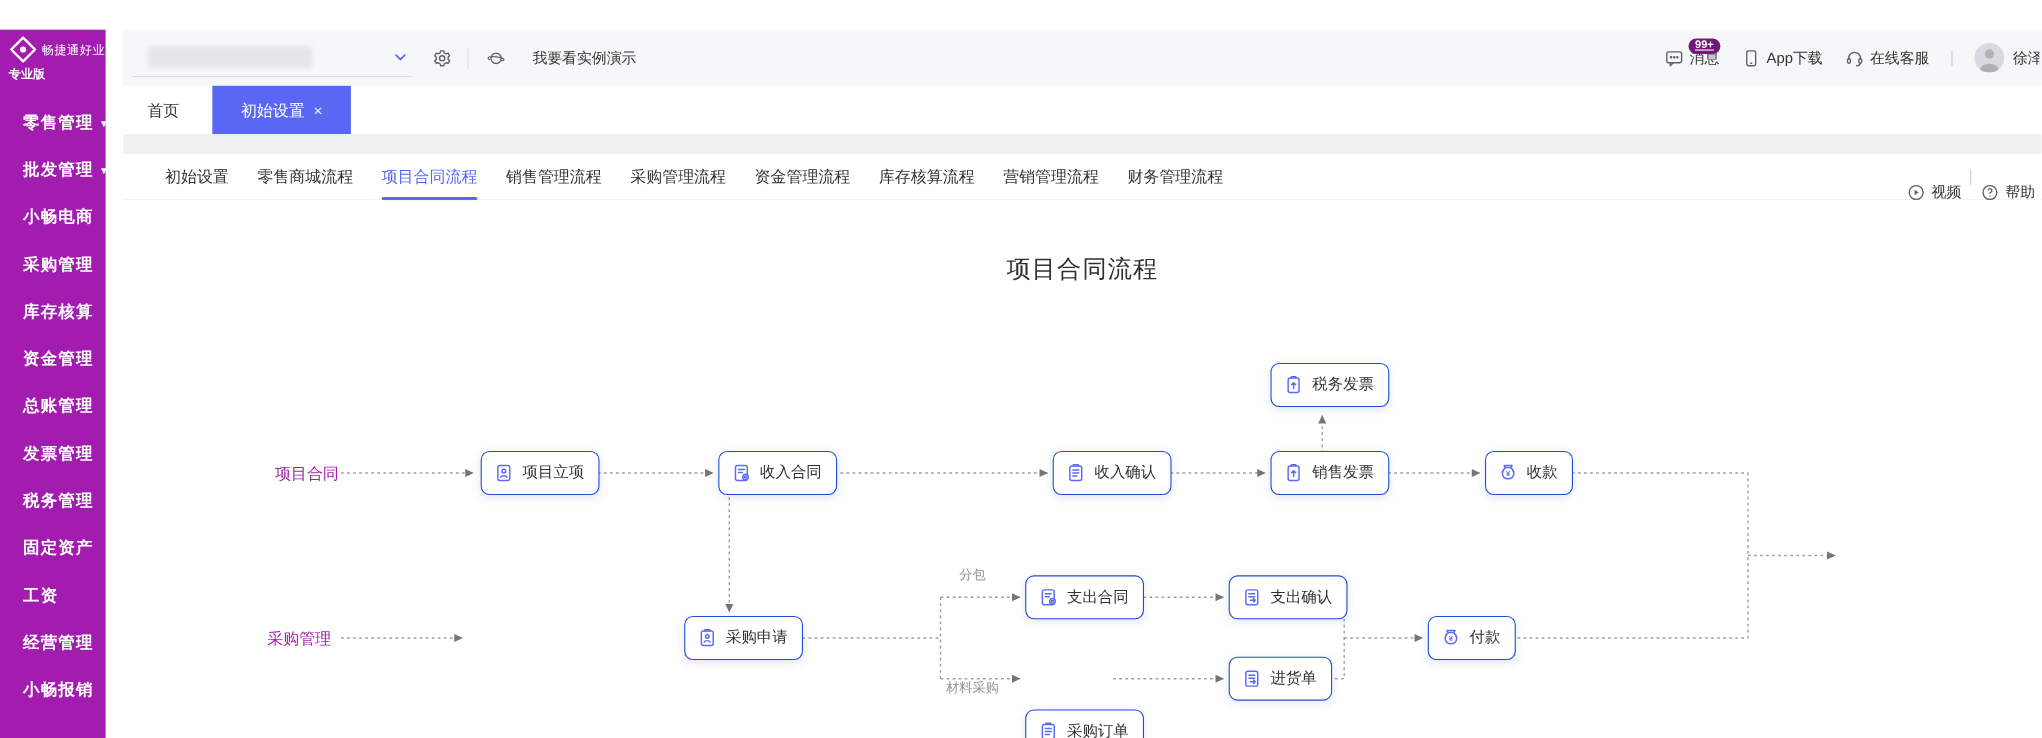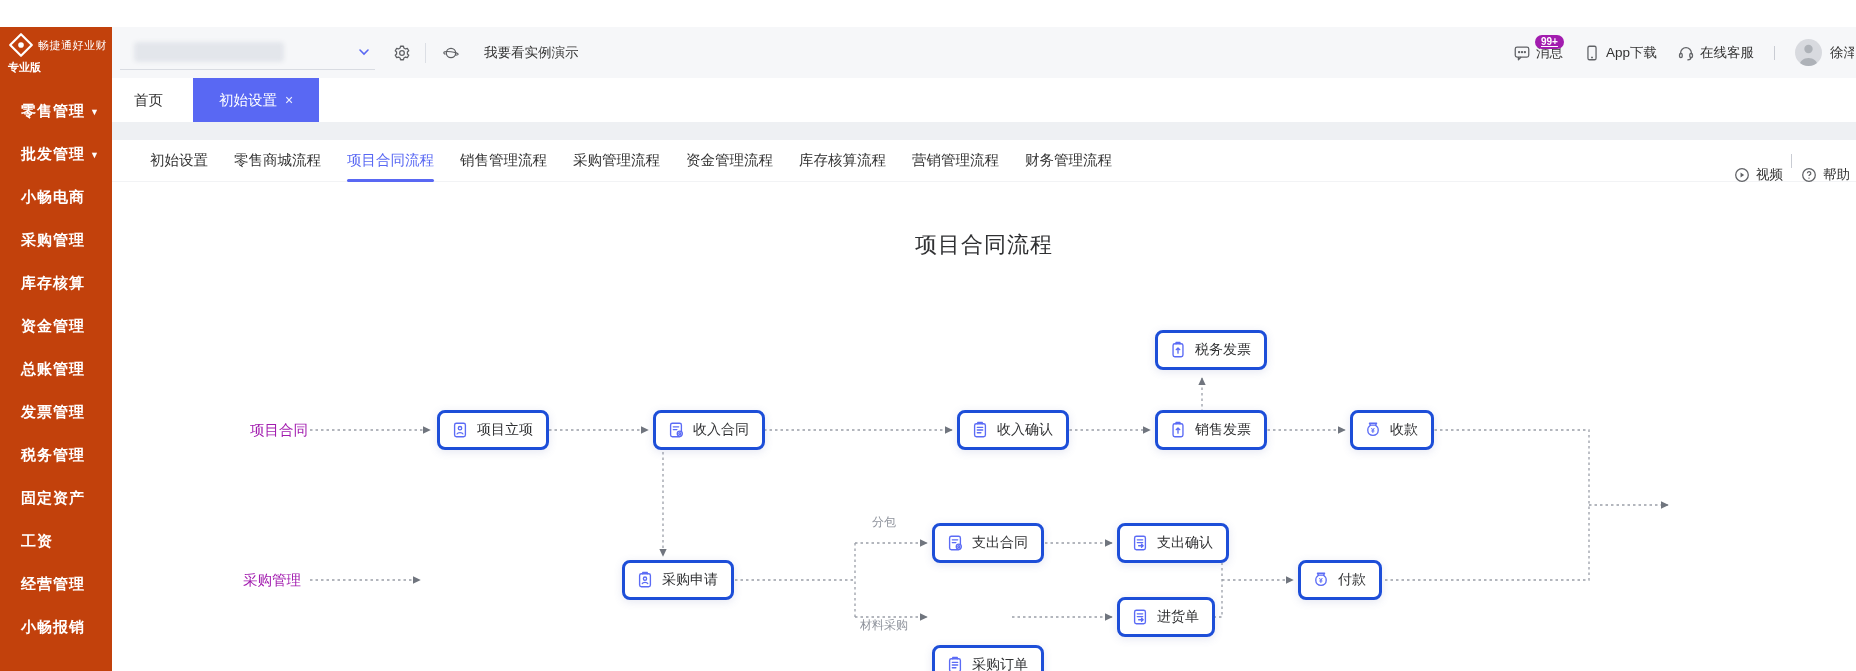--- a/index.html
+++ b/index.html
@@ -1,21 +1,21 @@
 <!DOCTYPE html>
 <html><head>
 <meta charset="utf-8">
 <style>
   * { margin:0; padding:0; box-sizing:border-box; }
   html,body { width:1856px; height:671px; overflow:hidden; background:#fff;
     font-family:"Liberation Sans","DejaVu Sans",sans-serif; color:#303133; }
   .topstrip { position:absolute; left:0; top:0; width:1856px; height:27px; background:#fff; }
 
   
-  .sidebar { position:absolute; left:0; top:27px; width:112px; height:644px; background:#c2410c; z-index:5; }
+  .sidebar { position:absolute; left:0; top:27px; width:96px; height:644px; background:#a21caf; z-index:5; }
   .logo-block { height:51px; padding:5px 6px 4px 8px; position:relative; }
   .logo-row { display:flex; align-items:center; gap:4px; }
   .logo-mark { width:26px; height:26px; flex:0 0 auto; }
   .brand-name { color:#fff; font-size:11px; white-space:nowrap; letter-spacing:.5px; }
   .brand-edition { color:#fff; font-size:11px; margin-top:2px; font-weight:bold; }
   .side-nav { padding-top:12px; }
   .side-item { height:43px; display:flex; align-items:center; padding-left:21px; cursor:pointer; }
   .side-label { color:#fff; font-size:15px; font-weight:bold; letter-spacing:1px; white-space:nowrap; }
   .side-arrow { color:#fff; font-size:9px; margin-left:5px; }
 
@@ -23,21 +23,21 @@
   .header { position:absolute; left:112px; top:27px; width:1744px; height:51px; background:#f6f7f9; display:flex; align-items:center; }
   .org-field { position:relative; margin-left:8px; width:255px; height:34px; border-bottom:1px solid #d9dce2; display:flex; align-items:center; }
   .org-blob { width:150px; height:20px; margin-left:14px; background:#e3e6eb; border-radius:4px; filter:blur(2px); }
   .org-chevron { position:absolute; right:4px; top:9px; width:14px; height:14px; }
   .hdr-icon { width:18px; height:18px; display:inline-block; vertical-align:middle; }
   .gear-wrap { margin-left:18px; cursor:pointer; display:flex; align-items:center; }
   .hdr-divider { width:1px; height:20px; background:#dcdfe5; margin:0 16px 0 14px; }
   .demo-link { display:flex; align-items:flex-end; gap:24px; font-size:13.5px; color:#333; cursor:pointer; }
   .hdr-right { position:absolute; right:0; top:0; height:51px; display:flex; align-items:center; gap:20px; padding-right:2px; }
   .hdr-item { display:flex; align-items:center; gap:5px; font-size:13.5px; color:#333; cursor:pointer; position:relative; }
-  .badge { position:absolute; top:-9px; left:22px; background:#a21caf; color:#fff; font-size:10px; line-height:14px; padding:0 6px; border-radius:8px; font-weight:bold; white-space:nowrap;text-decoration:underline; }
+  .badge { position:absolute; top:-9px; left:22px; background:#701a75; color:#fff; font-size:10px; line-height:14px; padding:0 6px; border-radius:8px; font-weight:bold; white-space:nowrap;text-decoration:underline; }
   .avatar { width:27px; height:27px; border-radius:50%; background:#d8dadf; overflow:hidden; display:flex; align-items:flex-end; justify-content:center; }
   .user-name { font-size:13.5px; color:#333; width:24px; overflow:hidden; white-space:nowrap; }
 
   
   .wtabs { position:absolute; left:112px; top:78px; width:1744px; height:44px; background:#fff; display:flex; align-items:stretch; }
   .wtab { display:flex; align-items:center; padding:0 22px; font-size:14.5px; color:#333; cursor:pointer; gap:8px; }
   .wtab.active { background:#5968f3; color:#fff; padding:0 26px; margin-left:8px; }
   .wtab-close { font-size:14px; opacity:.9; cursor:pointer; }
   .grayband { position:absolute; left:112px; top:122px; width:1744px; height:18px; background:#eef0f3; }
 
@@ -47,21 +47,21 @@
   .subtab.active { color:#5968f3; }
   .subtab.active::after { content:""; position:absolute; left:0; right:0; bottom:0; height:3px; background:#5968f3; border-radius:2px; }
   .subtabs-right { position:absolute; right:6px; top:0; height:42px; display:flex; align-items:center; gap:8px; font-size:13.5px; color:#333; }
   .st-item { display:flex; align-items:center; gap:5px; cursor:pointer;margin-top:28px; }
   .st-divider { width:1px; height:14px; background:#c9ccd3; }
 
   
   .canvas { position:absolute; left:112px; top:182px; width:1744px; height:489px; background:#fff; }
   .flow-title { position:absolute; left:0; top:48px; width:1744px; text-align:center; font-size:22px; font-weight:500; color:#303133; letter-spacing:1px; }
   .edges { position:absolute; left:0; top:0; }
-  .flow-node { position:absolute; height:40px; background:#fff; border:3px solid #1d4ed8; border-radius:8px; box-shadow:0 2px 8px rgba(94,108,175,.16); display:flex; align-items:center; gap:8px; padding:0 13px 0 11px; font-size:14px; color:#303133; cursor:pointer; z-index:2; white-space:nowrap; }
+  .flow-node { position:absolute; height:40px; background:#fff; border:1px solid #1d4ed8; border-radius:8px; box-shadow:0 2px 8px rgba(94,108,175,.16); display:flex; align-items:center; gap:8px; padding:0 13px 0 11px; font-size:14px; color:#303133; cursor:pointer; z-index:2; white-space:nowrap; }
   .flow-node .nicon { width:18px; height:18px; flex:0 0 auto; }
   .flow-text { position:absolute; font-size:14.5px; color:#a21caf; font-weight:500; z-index:2; white-space:nowrap;font-family:Liberation Mono, monospace; }
   .edge-label { position:absolute; font-size:12px; color:#8f939c; z-index:2; white-space:nowrap; }
 </style>
 </head>
 <body>
 
 <div class="topstrip"></div>
 
 <div class="sidebar">

